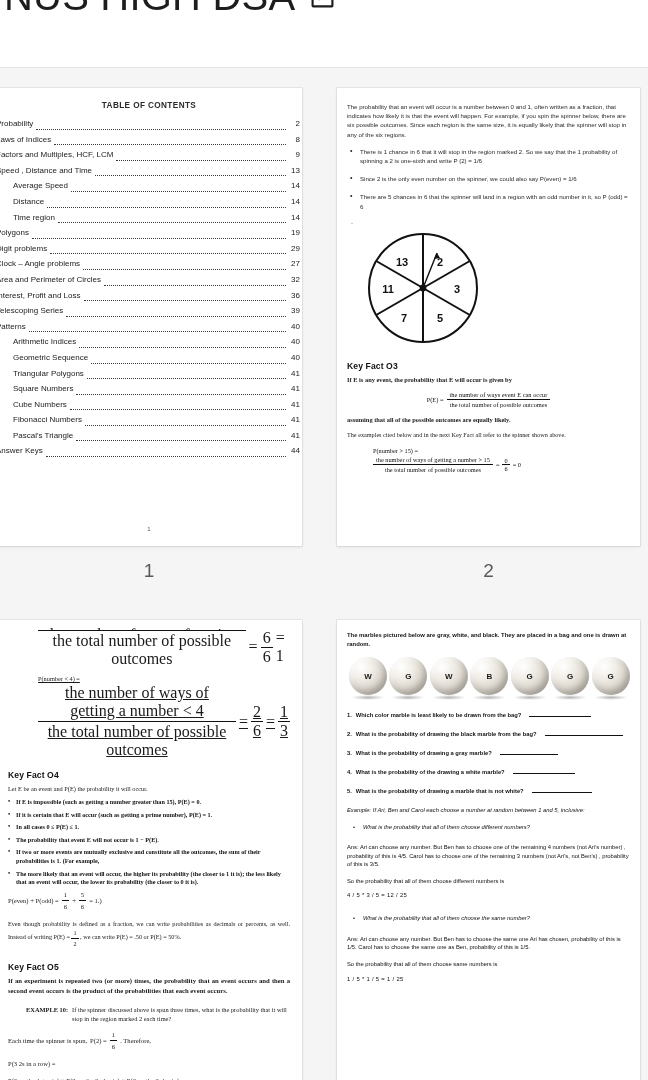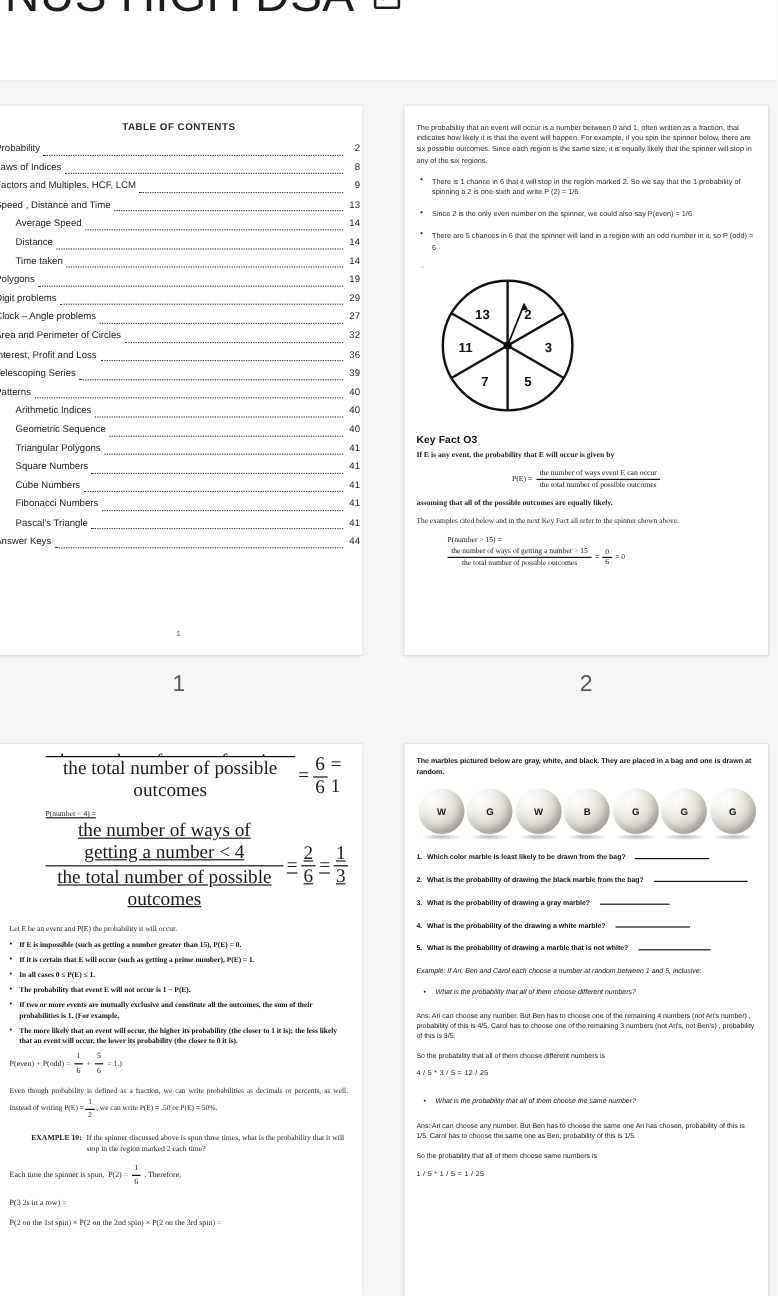--- a/index.html
+++ b/index.html
@@ -222,21 +222,21 @@
                   <span class="toc-label">Average Speed</span>
                   <span class="toc-dots"></span>
                   <span class="toc-pg">14</span>
                 </div>
                 <div class="toc-row indent">
                   <span class="toc-label">Distance</span>
                   <span class="toc-dots"></span>
                   <span class="toc-pg">14</span>
                 </div>
                 <div class="toc-row indent">
-                  <span class="toc-label">Time taken</span>
+                  <span class="toc-label">Time region</span>
                   <span class="toc-dots"></span>
                   <span class="toc-pg">14</span>
                 </div>
                 <div class="toc-row">
                   <span class="toc-label">Polygons</span>
                   <span class="toc-dots"></span>
                   <span class="toc-pg">19</span>
                 </div>
                 <div class="toc-row">
                   <span class="toc-label">Digit problems</span>
@@ -419,20 +419,21 @@
                 </span>
                 <span>=</span>
                 <span class="frac mini">
                   <span class="num">1</span>
                   <span class="den">3</span>
                 </span>
               </div>
             </div>
 
             <div class="kf" style="margin-top:11px;">
+              <h3>Key Fact O4</h3>
               <div style="font-size:6.3px; line-height:9px;">Let E be an event and P(E) the probability it will occur.</div>
               <ul class="kf-bullets" id="kf04-bullets">
                   <li>If E is impossible (such as getting a number greater than 15), P(E) = 0.</li>
                   <li>If it is certain that E will occur (such as getting a prime number), P(E) = 1.</li>
                   <li>In all cases 0 ≤ P(E) ≤ 1.</li>
                   <li>The probability that event E will not occur is 1 − P(E).</li>
                   <li>If two or more events are mutually exclusive and constitute all the outcomes, the sum of their probabilities is 1. (For example,</li>
                   <li>The more likely that an event will occur, the higher its probability (the closer to 1 it is); the less likely that an event will occur, the lower its probability (the closer to 0 it is).</li>
                 </ul>
 
@@ -453,20 +454,24 @@
               <div class="eq-line justify" style="display:block; font-size:6.2px; line-height:9.4px; margin-top:7px;">
                 <span>Even though probability is defined as a fraction, we can write probabilities as decimals or percents, as well. Instead of writing P(E) =</span>
                 <span class="frac mini" style="display:inline-flex;">
                   <span class="num">1</span>
                   <span class="den">2</span>
                 </span>
                 <span>, we can write P(E) = .50 or P(E) = 50%.</span>
               </div>
             </div>
 
+            <div class="kf" style="margin-top:14px;">
+              <h3>Key Fact O5</h3>
+              <div class="justify" style="font-size:6.7px; line-height:9.6px; font-weight:bold;">If an experiment is repeated two (or more) times, the probability that an event occurs and then a second event occurs is the product of the probabilities that each event occurs.</div>
+            </div>
 
             <div class="example-box">
               <div class="example-head">
                 <b>EXAMPLE 10:</b>
                 <span>If the spinner discussed above is spun three times, what is the probability that it will stop in the region marked 2 each time?</span>
               </div>
 
               <div class="eq-line">
                 <span>Each time the spinner is spun,</span>
                 <span>P(2) =</span>

